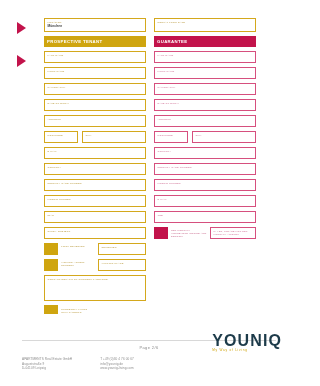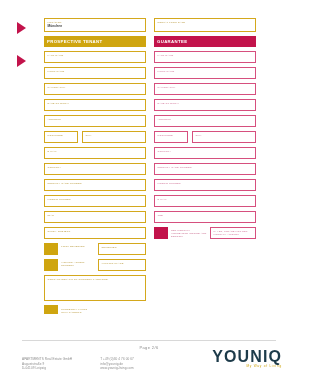--- a/index.html
+++ b/index.html
@@ -176,22 +176,22 @@
     line-height: 4.6px;
     color: #8c8c8c;
     letter-spacing: .1px;
     white-space: nowrap;
   }
 
   
   .logo {
     position: absolute;
     right: 16px;
-    top: 348px;
-    text-align: right;
+    top: 332px;
+    text-align: left;
   }
   .logo-word {
     font-size: 16px;
     font-weight: bold;
     letter-spacing: 1.1px;
     color: #1d3b4a;
     line-height: 17px;
   }
   .logo-tag {
     font-size: 3.1px;

